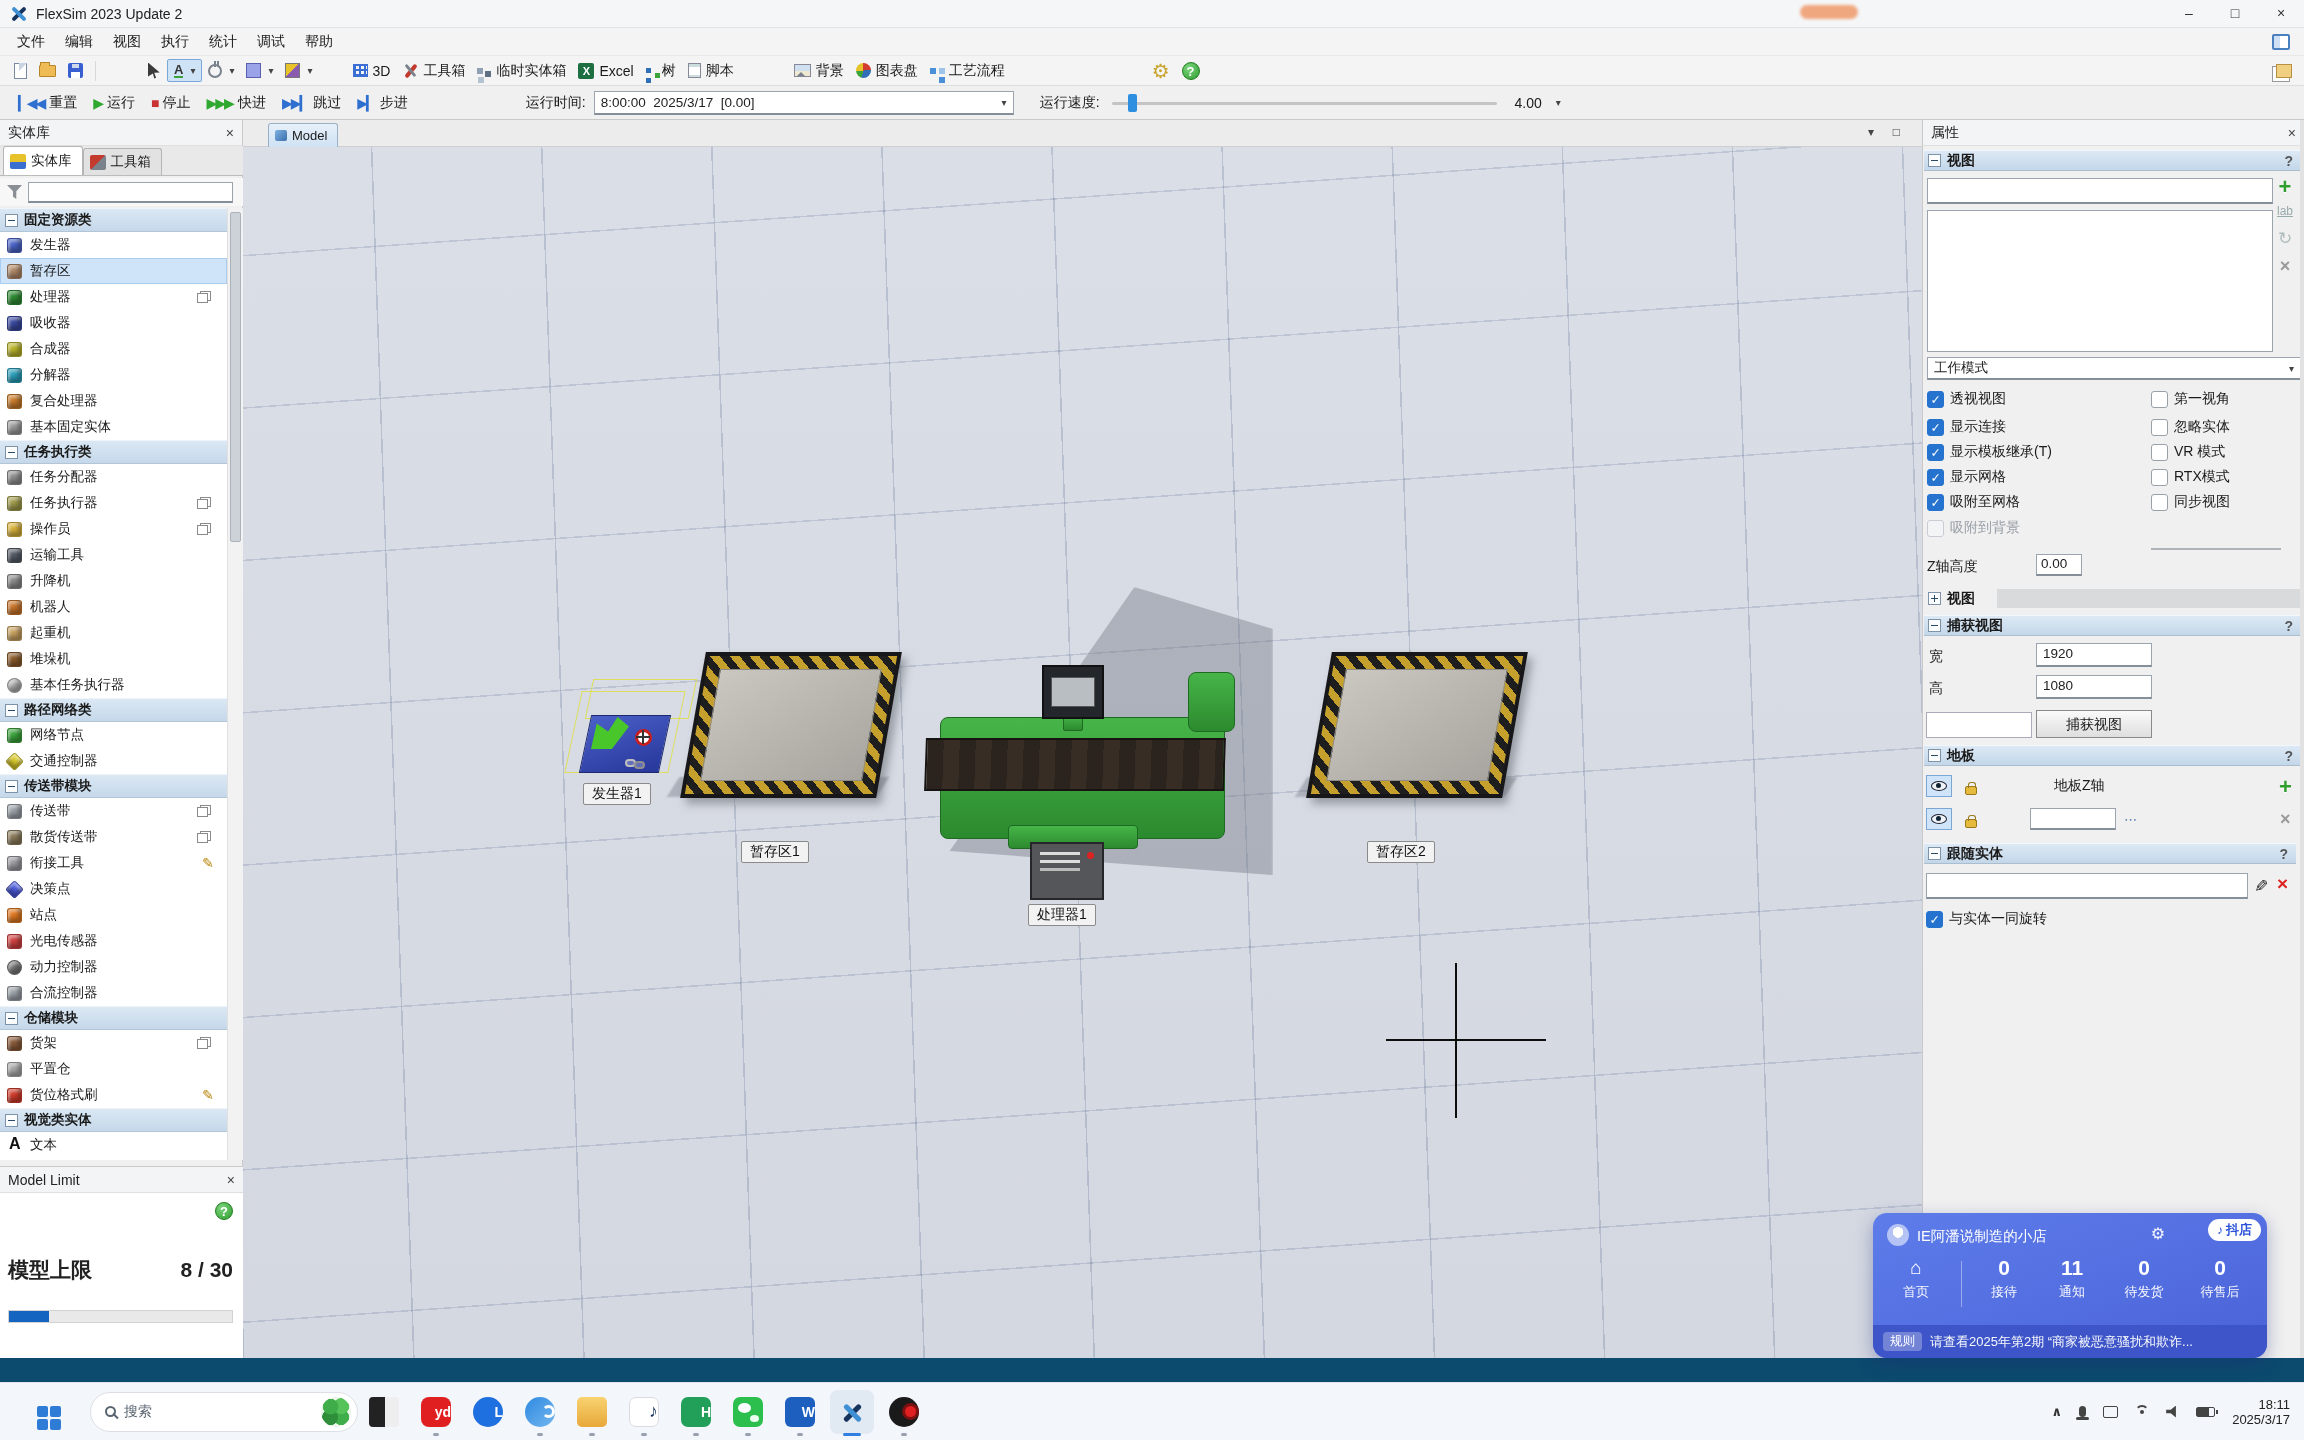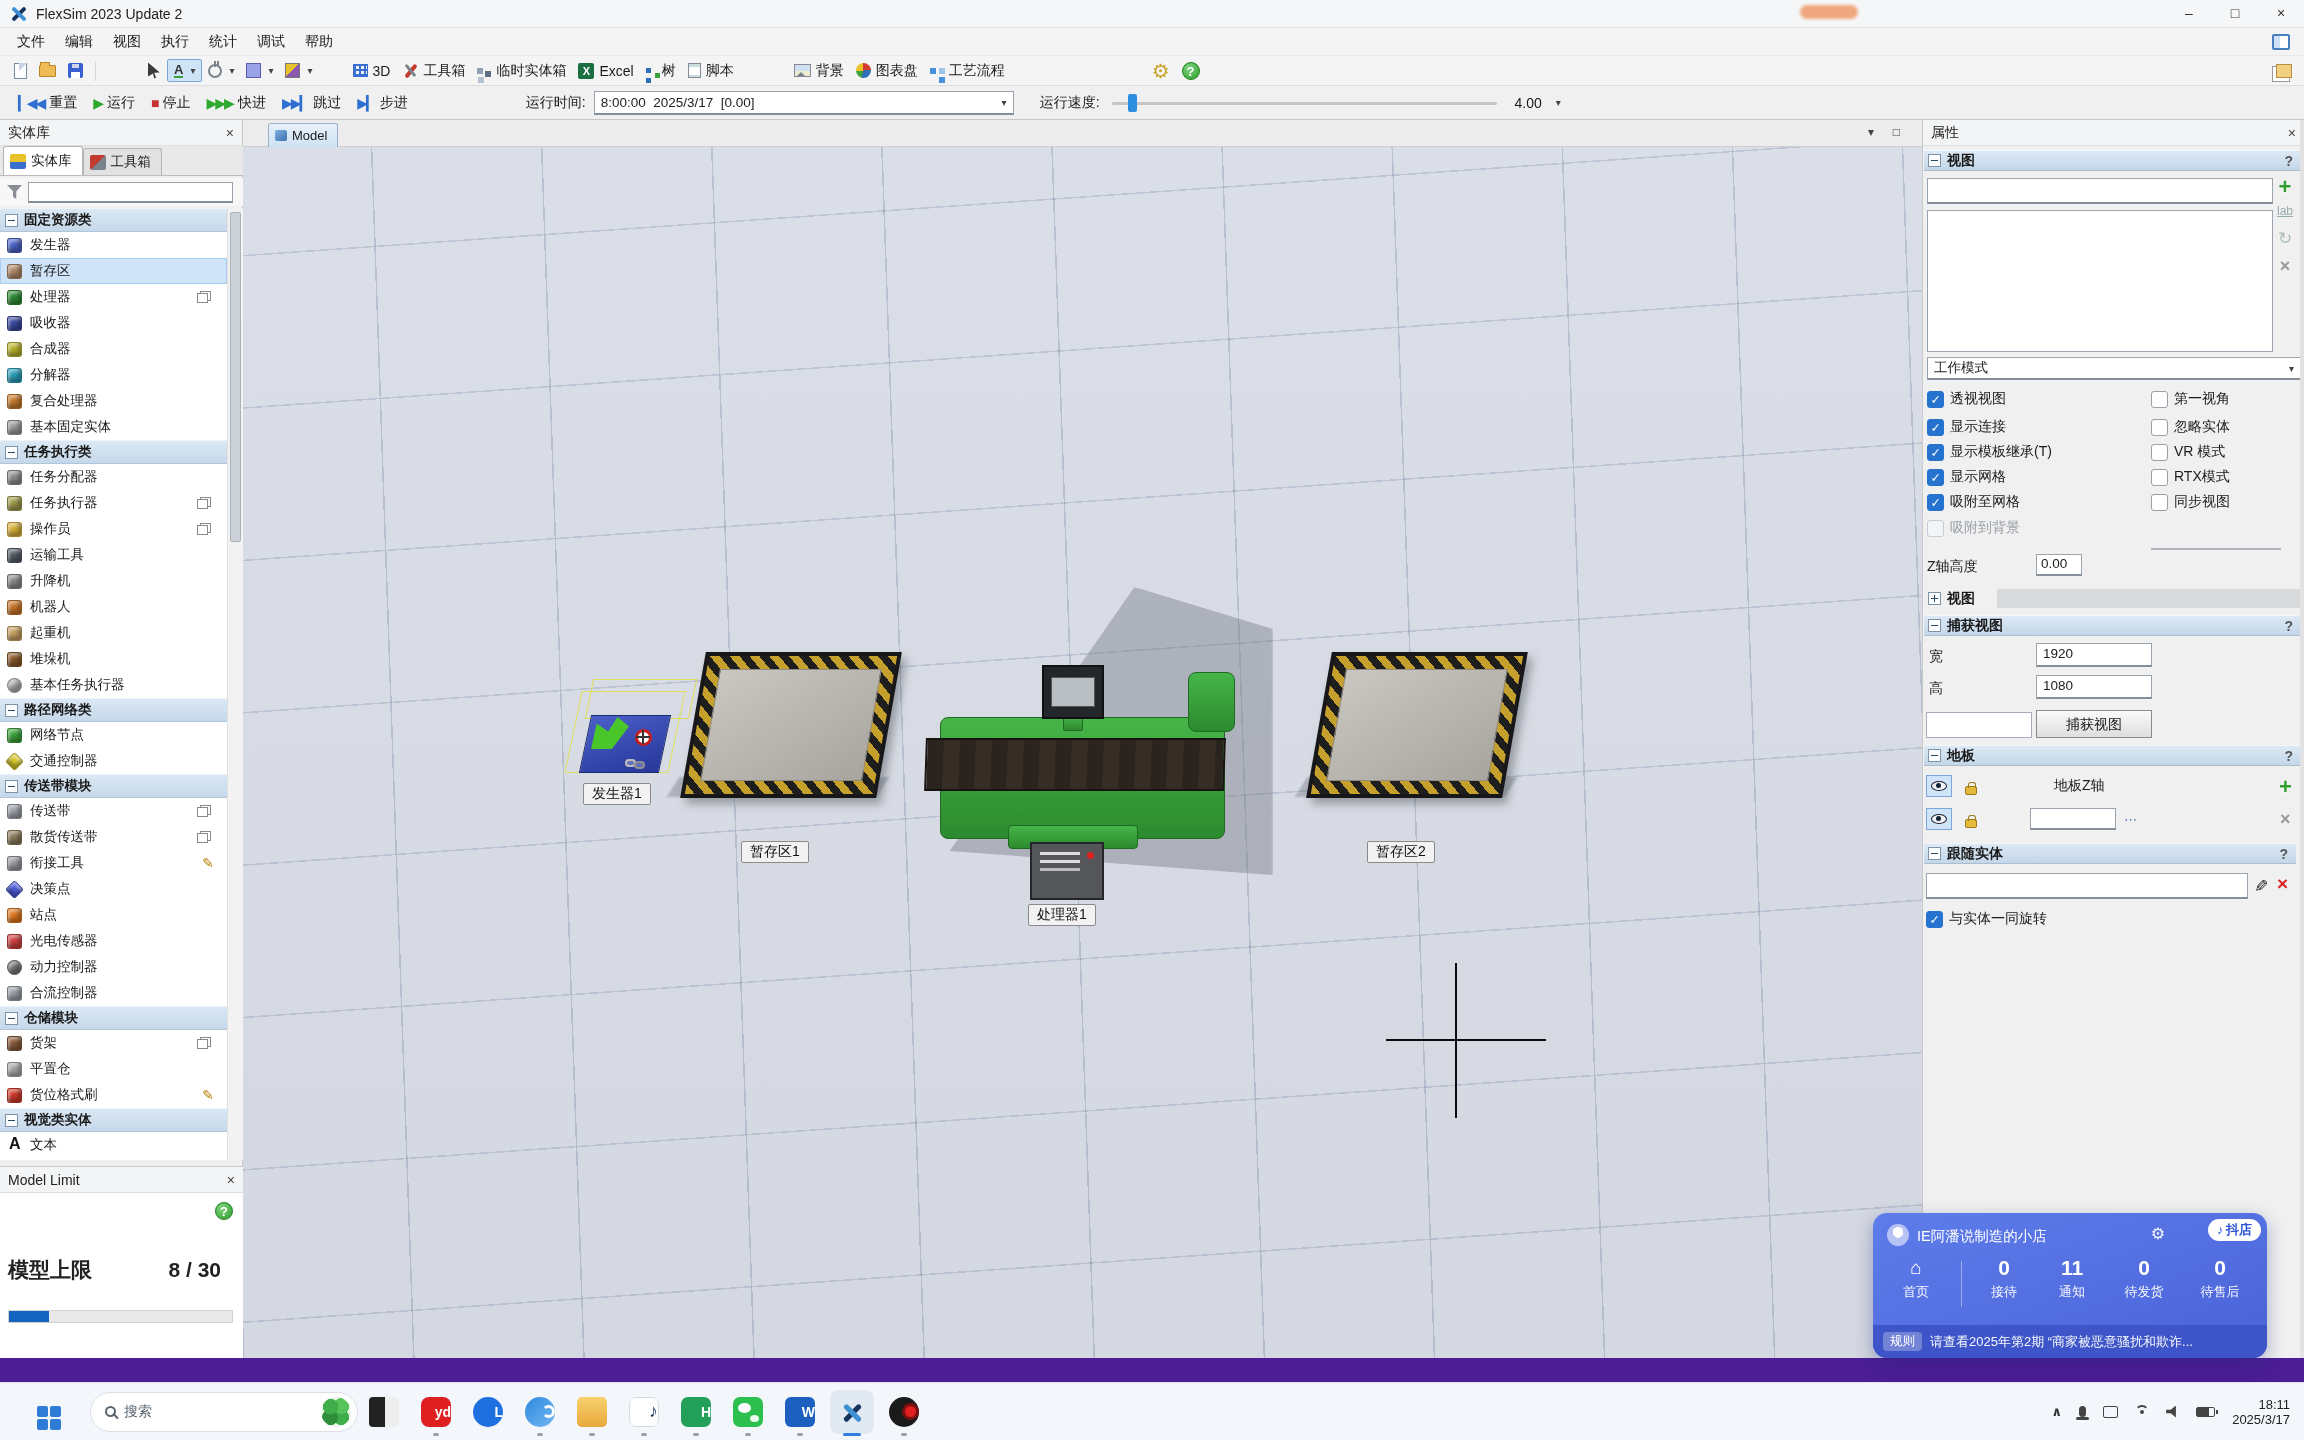--- a/index.html
+++ b/index.html
@@ -1,17 +1,17 @@
 <!DOCTYPE html>
 <html><head>
 <meta charset="utf-8">
 <style>
 *{box-sizing:border-box;margin:0;padding:0}
 body{font-family:"Liberation Sans","DejaVu Sans",sans-serif;background:#ddd}
-#app{position:relative;width:2304px;height:1440px;background:#4c1d95;overflow:hidden;color:#1a1a1a;font-size:14px}
+#app{position:relative;width:2304px;height:1440px;background:#0c4a6e;overflow:hidden;color:#1a1a1a;font-size:14px}
 .p{position:absolute}
 
 #titlebar{left:0;top:0;width:2304px;height:28px;background:#f5f6f7;border-bottom:1px solid #e3e3e3;display:flex;align-items:center}
 .fxlogo{position:relative;width:18px;height:16px;margin:0 8px 0 10px}
 .fxlogo i{position:absolute;left:7px;top:-1px;width:4px;height:18px;border-radius:2px;display:block}
 .fxlogo i:first-child{background:#16335e;transform:rotate(45deg)}
 .fxlogo i:last-child{background:#3f8fd4;transform:rotate(-45deg)}
 .winbtn{width:46px;height:27px;text-align:center;line-height:27px;color:#333;font-size:14px}
 #rec-pill{left:1800px;top:5px;width:58px;height:14px;border-radius:8px;background:#ef9a6b;filter:blur(1.5px);opacity:.85}
 #menubar{left:0;top:28px;width:2304px;height:28px;background:#f4f4f4;border-bottom:1px solid #e8e8e8;display:flex;align-items:center;padding-left:8px;gap:2px}
@@ -64,21 +64,21 @@
 .icA{background:none!important;box-shadow:none!important;border:none!important;position:relative}
 .icA::after{content:"A";position:absolute;left:2px;top:-3px;font-weight:bold;font-size:16px;color:#111}
 .trailc{width:14px;height:12px;position:relative;margin-left:auto;margin-right:16px;flex:none}
 .trailc::before{content:"";position:absolute;right:0;top:0;width:9px;height:8px;border:1px solid #8a8a8a}
 .trailc::after{content:"";position:absolute;left:0;bottom:0;width:9px;height:8px;border:1px solid #8a8a8a;background:#fff}
 .pen{margin-left:auto;margin-right:13px;color:#b8860b;font-size:14px}
 #libscroll{position:absolute;left:227px;top:88px;width:16px;height:952px;background:#f2f2f2;border-left:1px solid #e0e0e0}
 #libthumb{position:absolute;left:2px;top:4px;width:11px;height:330px;background:#cdd2d8;border:1px solid #aab2ba;border-radius:2px}
 #modellimit{position:absolute;left:0;top:1046px;width:243px;height:192px;background:#fbfcfd;border-top:1px solid #c9c9c9}
 #mlbody{position:absolute;left:0;top:27px;right:0;bottom:0;background:#fff}
-.mlrow{position:absolute;left:8px;right:22px;display:flex;align-items:baseline;font-weight:bold;font-size:21px;color:#222}
+.mlrow{position:absolute;left:8px;right:10px;display:flex;align-items:baseline;font-weight:bold;font-size:21px;color:#222}
 #mlbar{position:absolute;left:8px;right:10px;top:116px;height:13px;background:#e9e9e9;border:1px solid #d2d2d2}
 #mlfill{height:100%;width:18%;background:#1565c0}
 
 #viewport{left:243px;top:120px;width:1679px;height:1238px;background:#ececec;overflow:hidden}
 #vtabbar{position:absolute;left:0;top:0;width:100%;height:27px;background:#ececec;border-bottom:1px solid #cfcfcf}
 #vtab{position:absolute;left:25px;top:3px;height:24px;padding:0 10px 0 6px;display:flex;align-items:center;gap:5px;background:linear-gradient(#e7f0fa,#cfe2f4);border:1px solid #9ab0c8;border-bottom:none;border-radius:3px 3px 0 0;font-size:13px}
 #scene{position:absolute;left:0;top:27px;width:1679px;height:1211px;background-color:#eaecf1;background-image:linear-gradient(#eef0f4,#e7e9ee),repeating-linear-gradient(88deg,rgba(185,195,212,.55) 0 1.5px,transparent 1.5px 170px),repeating-linear-gradient(-4deg,rgba(190,198,214,.5) 0 1.5px,transparent 1.5px 152px);background-blend-mode:multiply}
 .olabel{position:absolute;background:#f2f2f2;border:1px solid #8a8a8a;border-radius:2px;padding:1px 8px;font-size:14px;color:#111;white-space:nowrap}
 .shadow{position:absolute;background:rgba(115,120,130,.42);filter:blur(1px)}
 .pallet{position:absolute;width:196px;height:146px;background:#17171a;transform:skewX(-10deg);box-shadow:6px 6px 8px rgba(90,95,102,.5)}

